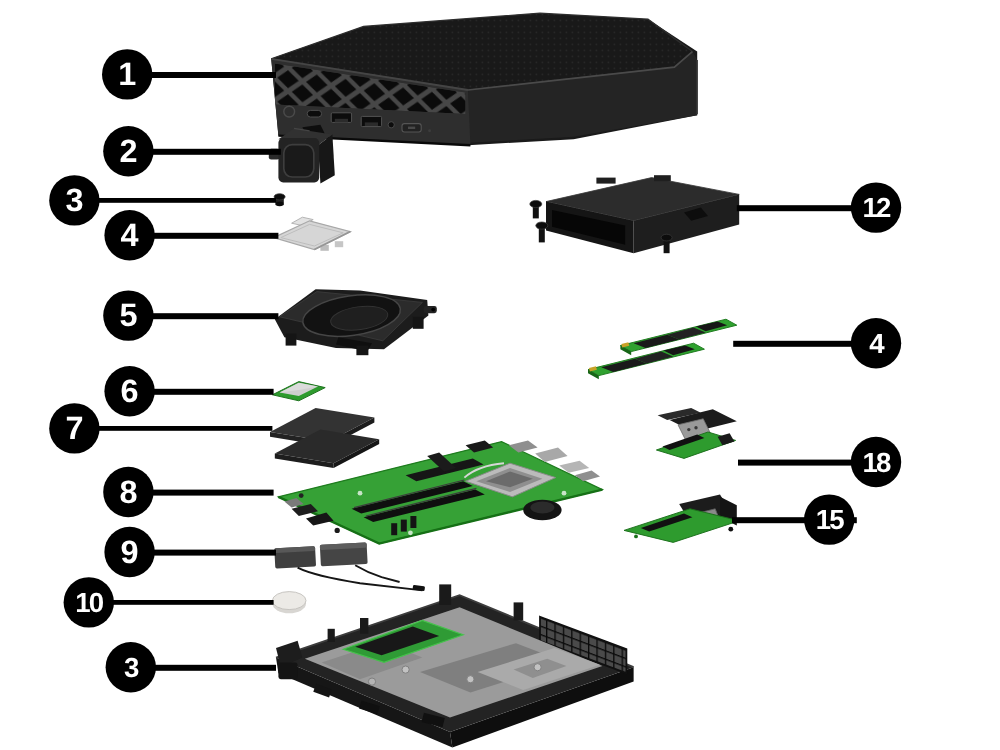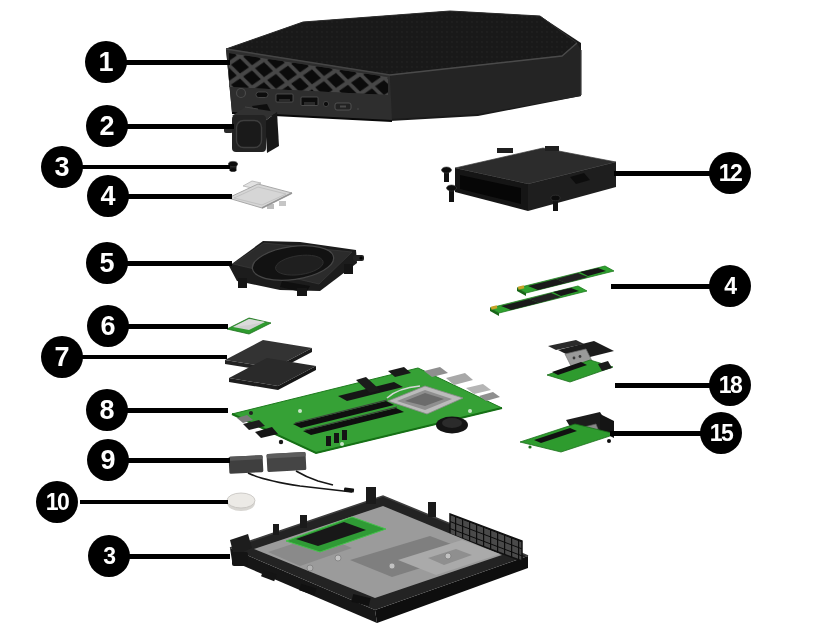--- a/index.html
+++ b/index.html
@@ -309,32 +309,32 @@
     </div>
   <div class="callout" style="left:41px;top:336px">
       <span>7</span>
     </div>
   <div class="callout" style="left:86px;top:389px">
       <span>8</span>
     </div>
   <div class="callout" style="left:87px;top:439px">
       <span>9</span>
     </div>
-  <div class="callout two" style="left:36px;top:481px">
+  <div class="callout two" style="left:53px;top:481px">
       <span>10</span>
     </div>
   <div class="callout two" style="left:88px;top:535px">
       <span>3</span>
     </div>
   <div class="callout two" style="left:709px;top:152px">
       <span>12</span>
     </div>
   <div class="callout two" style="left:709px;top:265px">
       <span>4</span>
     </div>
   <div class="callout two" style="left:709px;top:364px">
       <span>18</span>
     </div>
-  <div class="callout two" style="left:700px;top:412px">
+  <div class="callout two" style="left:670px;top:412px">
       <span>15</span>
     </div>
 
 </div>
 
 </body></html>

